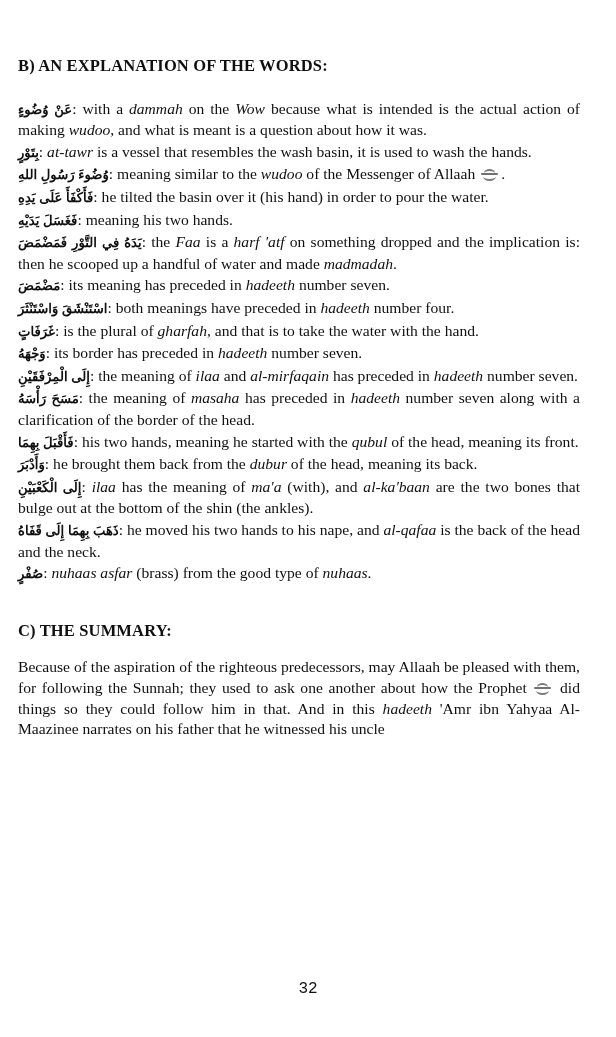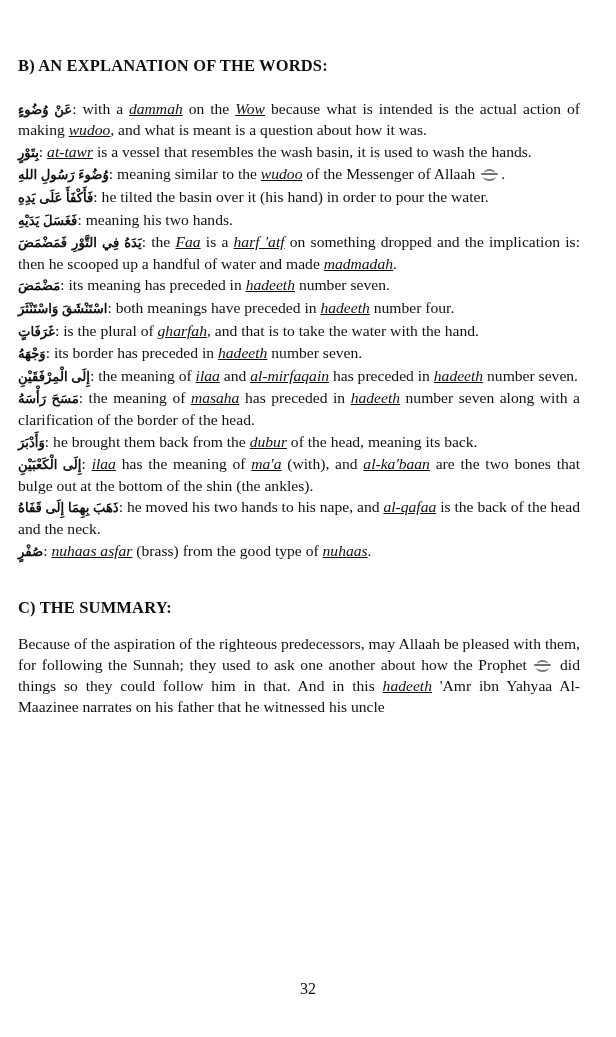--- a/index.html
+++ b/index.html
@@ -45,21 +45,20 @@
   .ar {
     font-family: Liberation Sans, sans-serif;
     font-size: 13.2px;
     direction: rtl;
     unicode-bidi: isolate;
     font-weight: 600;
     letter-spacing: 0;
   }
   .it {
     font-style: italic;
-    text-decoration: underline;
   }
   .salla {
     display: inline-block;
     width: 20px;
     height: 11px;
     position: relative;
     vertical-align: -1px;
     opacity: 0.62;
     margin: 0 1px;
   }
@@ -91,21 +90,21 @@
     line-height: 20.8px;
     text-align: justify;
   }
   .page-number {
     position: absolute;
     left: 0;
     right: 0;
     top: 980px;
     text-align: center;
     font-size: 16px;
-    font-family: Liberation Serif, serif;
+    font-family: Liberation Mono, monospace;
   }
 </style>
 </head>
 <body>
 
 <div class="page">
 
   <h2 class="section-heading">B) AN EXPLANATION OF THE WORDS:</h2>
 
   <div id="entries-container">
@@ -114,20 +113,21 @@
       <p class="entry"><span class="ar">وُضُوءَ رَسُولِ اللهِ</span>: meaning similar to the <span class="it">wudoo</span> of the Messenger of Allaah <span class="salla"><span class="tail"></span></span>.</p>
       <p class="entry"><span class="ar">فَأَكْفَأَ عَلَى يَدِهِ</span>: he tilted the basin over it (his hand) in order to pour the water.</p>
       <p class="entry"><span class="ar">فَغَسَلَ يَدَيْهِ</span>: meaning his two hands.</p>
       <p class="entry"><span class="ar">يَدَهُ فِي التَّوْرِ فَمَضْمَضَ</span>: the <span class="it">Faa</span> is a <span class="it">harf 'atf</span> on something dropped and the implication is: then he scooped up a handful of water and made <span class="it">madmadah</span>.</p>
       <p class="entry"><span class="ar">مَضْمَضَ</span>: its meaning has preceded in <span class="it">hadeeth</span> number seven.</p>
       <p class="entry"><span class="ar">اسْتَنْشَقَ وَاسْتَنْثَرَ</span>: both meanings have preceded in <span class="it">hadeeth</span> number four.</p>
       <p class="entry"><span class="ar">غَرَفَاتٍ</span>: is the plural of <span class="it">gharfah</span>, and that is to take the water with the hand.</p>
       <p class="entry"><span class="ar">وَجْهَهُ</span>: its border has preceded in <span class="it">hadeeth</span> number seven.</p>
       <p class="entry"><span class="ar">إِلَى الْمِرْفَقَيْنِ</span>: the meaning of <span class="it">ilaa</span> and <span class="it">al-mirfaqain</span> has preceded in <span class="it">hadeeth</span> number seven.</p>
       <p class="entry"><span class="ar">مَسَحَ رَأْسَهُ</span>: the meaning of <span class="it">masaha</span> has preceded in <span class="it">hadeeth</span> number seven along with a clarification of the border of the head.</p>
+      <p class="entry"><span class="ar">فَأَقْبَلَ بِهِمَا</span>: his two hands, meaning he started with the <span class="it">qubul</span> of the head, meaning its front.</p>
       <p class="entry"><span class="ar">وَأَدْبَرَ</span>: he brought them back from the <span class="it">dubur</span> of the head, meaning its back.</p>
       <p class="entry"><span class="ar">إِلَى الْكَعْبَيْنِ</span>: <span class="it">ilaa</span> has the meaning of <span class="it">ma'a</span> (with), and <span class="it">al-ka'baan</span> are the two bones that bulge out at the bottom of the shin (the ankles).</p>
       <p class="entry"><span class="ar">ذَهَبَ بِهِمَا إِلَى قَفَاهُ</span>: he moved his two hands to his nape, and <span class="it">al-qafaa</span> is the back of the head and the neck.</p>
       <p class="entry"><span class="ar">صُفْرٍ</span>: <span class="it">nuhaas asfar</span> (brass) from the good type of <span class="it">nuhaas</span>.</p>
     </div>
 
   <h2 class="section-heading heading-summary">C) THE SUMMARY:</h2>
 
   <p class="summary-block" id="summary-paragraph">Because of the aspiration of the righteous predecessors, may Allaah be pleased with them, for following the Sunnah; they used to ask one another about how the Prophet <span class="salla"><span class="tail"></span></span> did things so they could follow him in that.  And in this <span class="it">hadeeth</span> 'Amr ibn Yahyaa Al-Maazinee narrates on his father that he witnessed his uncle</p>
 

